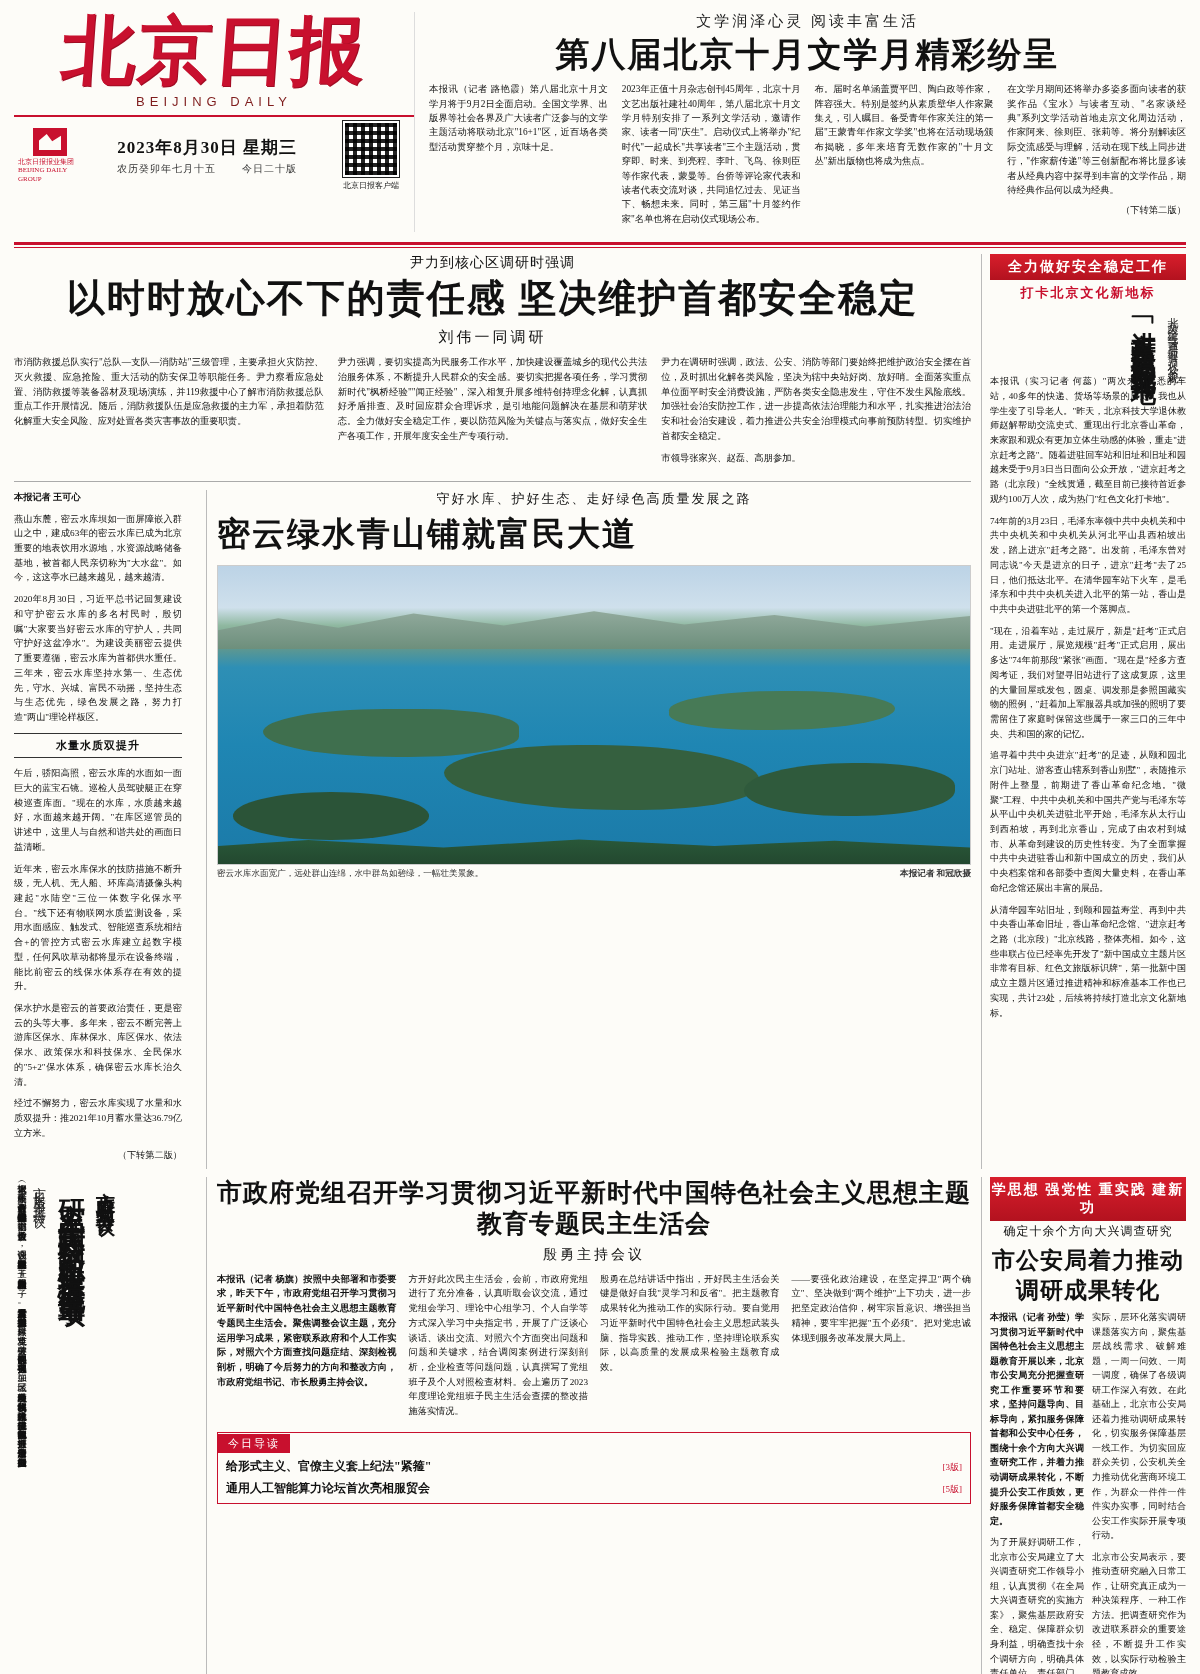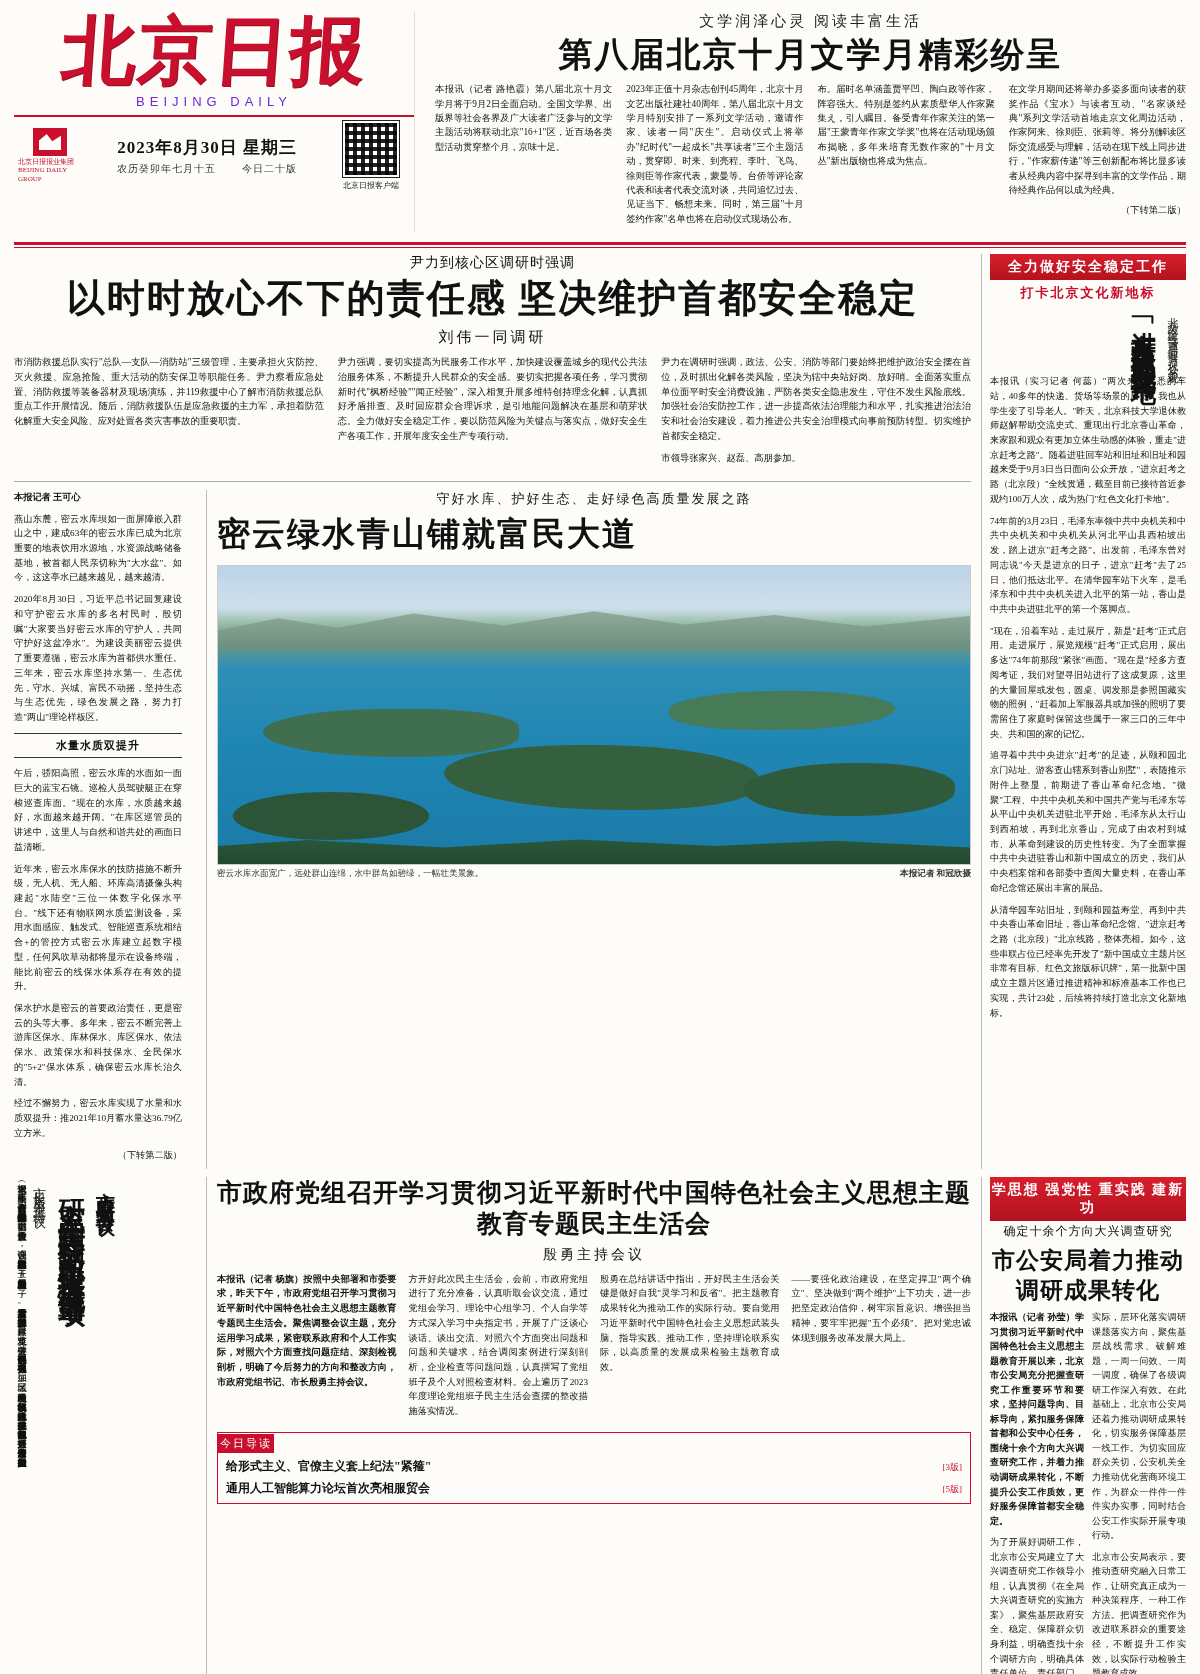--- a/index.html
+++ b/index.html
@@ -13,38 +13,38 @@
   
   .masthead{display:flex;padding:12px 14px 4px 14px;box-sizing:border-box;}
   .mast-left{width:400px;flex:0 0 400px;display:flex;flex-direction:column;align-items:center;}
   .logo-cn{
     font-family:"DejaVu Serif", serif;
     font-size:74px;font-weight:bold;color:#c8102e;letter-spacing:2px;
     line-height:1.05;white-space:nowrap;
     text-shadow:1px 1px 0 #a10d24;
     transform:skewX(-4deg);
   }
-  .logo-en{font-family:"Liberation Sans",sans-serif;font-size:13px;letter-spacing:5px;color:#6d28d9;margin-top:4px;}
+  .logo-en{font-family:"Liberation Sans",sans-serif;font-size:13px;letter-spacing:5px;color:#7f1d1d;margin-top:4px;}
   .mast-rule{width:100%;border-top:2px solid #c8102e;margin:6px 0 4px 0;}
   .mast-info{display:flex;align-items:center;width:100%;justify-content:space-between;padding:0 4px;box-sizing:border-box;}
   .group-badge{width:64px;text-align:left;}
   .group-badge .sq{width:34px;height:28px;background:#c8102e;margin:0 auto;position:relative;}
   .group-badge .sq:after{content:"";position:absolute;left:6px;top:6px;width:22px;height:16px;background:#fdfcf8;clip-path:polygon(0 40%,35% 0,60% 45%,100% 10%,100% 100%,0 100%);}
   .group-badge .txt{font-size:7px;color:#c8102e;margin-top:2px;line-height:1.2;}
   .date-block{text-align:center;flex:1;}
   .date-main{font-size:17px;font-weight:bold;letter-spacing:1px;}
   .date-sub{font-size:10px;color:#333;margin-top:3px;letter-spacing:1px;display:flex;gap:26px;justify-content:center;}
   .qr-block{width:78px;text-align:center;}
   .qr{width:52px;height:52px;margin:0 auto;background:
     repeating-linear-gradient(90deg,#222 0 4px,#fff 4px 8px),
     repeating-linear-gradient(0deg,#222 0 4px,transparent 4px 8px);
     background-blend-mode:multiply;border:2px solid #fff;outline:1px solid #222;}
   .qr-cap{font-size:8px;margin-top:3px;color:#222;}
 
-  .mast-right{flex:1;padding-left:20px;border-left:1px solid #ddd;}
+  .mast-right{flex:1;padding-left:14px;border-left:1px solid #ddd;}
   .kicker{text-align:center;font-size:15px;letter-spacing:3px;color:#222;margin-bottom:4px;}
   .mast-headline{text-align:center;font-size:34px;font-weight:bold;letter-spacing:2px;line-height:1.15;margin-bottom:8px;}
   .mast-cols{display:flex;gap:14px;font-size:9.3px;line-height:1.55;text-align:justify;}
   .mast-cols p{margin:0 0 6px 0;}
   .mast-cols .col{flex:1;}
 
   .hr-red{border:0;border-top:3px solid #c8102e;margin:6px 14px 0 14px;}
   .hr-thin{border:0;border-top:1px solid #c8102e;margin:2px 14px 6px 14px;}
 
   
@@ -119,21 +119,21 @@
   .rail-body p{margin:0 0 7px 0;}
 
   .r2-head{text-align:center;font-size:23px;font-weight:bold;line-height:1.3;letter-spacing:1px;margin:6px 0 4px;}
   .r2-kicker{text-align:center;font-size:12px;letter-spacing:1px;margin-bottom:4px;}
   .r2-cols{display:flex;gap:8px;font-size:9.1px;line-height:1.6;text-align:justify;}
   .r2-cols .col{flex:1;}
   .r2-cols p{margin:0 0 7px 0;}
 
   
   .pick{border:1px solid #c8102e;margin:6px 0 0 0;padding:0 0 6px 0;}
-  .pick-title{background:#c8102e;color:#fff;display:inline-block;font-size:11px;padding:2px 2px;letter-spacing:2px;}
+  .pick-title{background:#c8102e;color:#fff;display:inline-block;font-size:11px;padding:2px 10px;letter-spacing:2px;}
   .pick-row{display:flex;justify-content:space-between;align-items:baseline;font-size:12px;font-weight:bold;padding:5px 8px 0 8px;}
   .pick-pg{font-size:9px;color:#c8102e;font-weight:normal;}
 
   
   .footer{
     position:absolute;left:0;bottom:0;width:1200px;box-sizing:border-box;
     border-top:1px solid #c8102e;padding:4px 16px;font-size:8.6px;color:#222;
     display:flex;justify-content:space-between;background:#fdfcf8;
   }
   .footer span{white-space:nowrap;}

